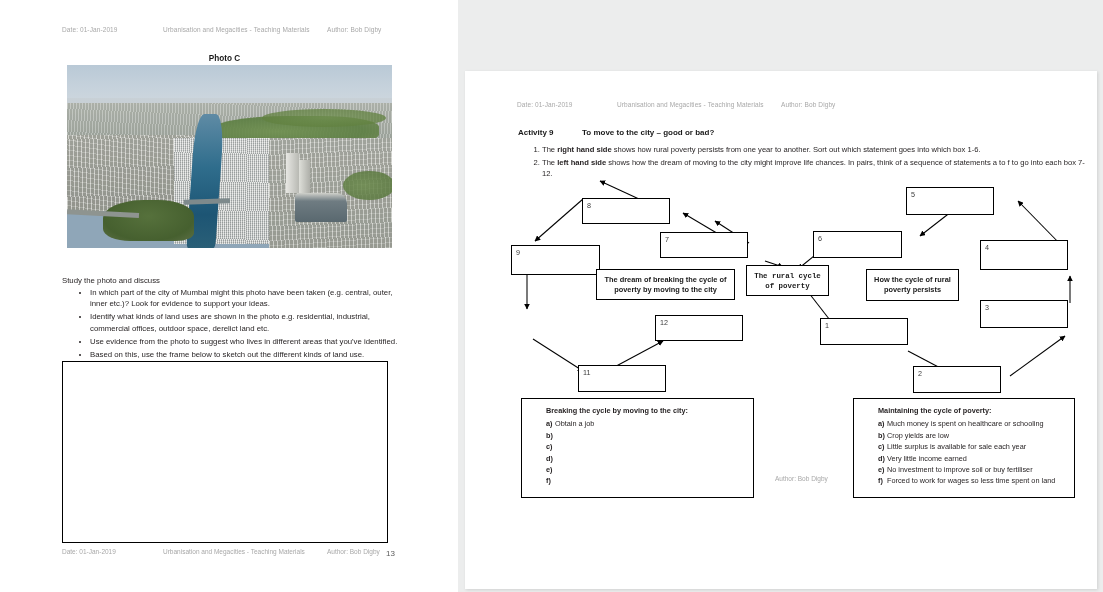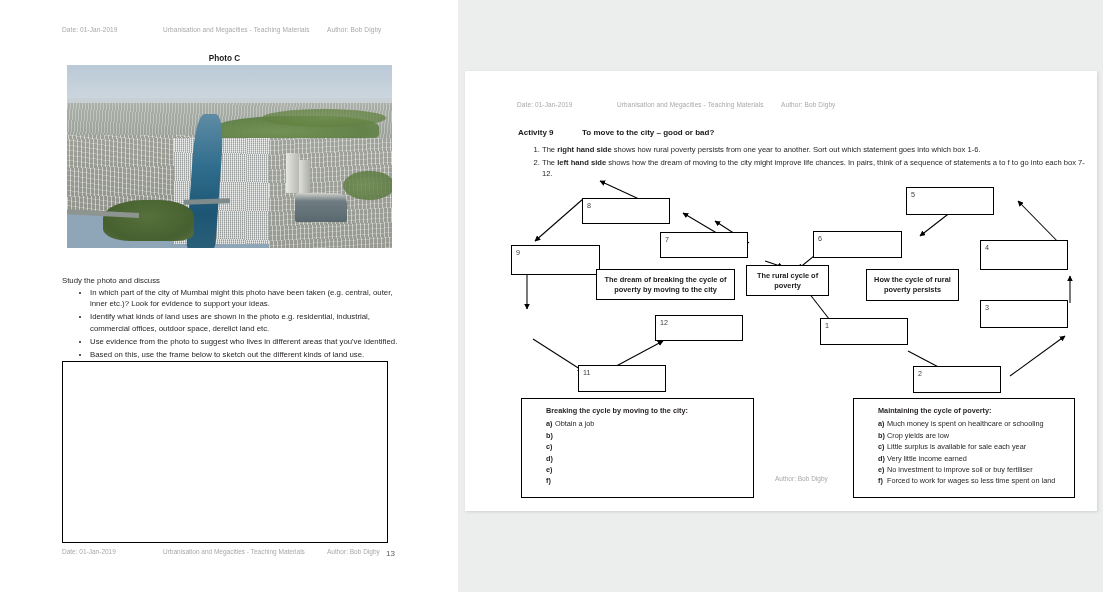--- a/index.html
+++ b/index.html
@@ -203,21 +203,21 @@
     position: absolute;
     left: 386px; top: 549px;
     font-size: 8px;
     color: #5b5b5b;
   }
 
   
   .page-right {
     position: absolute;
     left: 465px; top: 71px;
-    width: 632px; height: 440px;
+    width: 632px; height: 518px;
     background: #ffffff;
     box-shadow: 1px 1px 3px rgba(0,0,0,0.12);
   }
   .rp { position: absolute; }
 
   .hdr-r-date   { left: 52px;  top: 30px; }
   .hdr-r-title  { left: 152px; top: 30px; }
   .hdr-r-author { left: 316px; top: 30px; }
   .page-right .hdr {
     font-size: 6.5px;
@@ -399,21 +399,21 @@
     <div class="dbox" style="left:113px; top:294px; width:88px; height:27px;">11</div>
 
     <div class="dbox" style="left:441px; top:116px; width:88px; height:28px;">5</div>
     <div class="dbox" style="left:348px; top:160px; width:89px; height:27px;">6</div>
     <div class="dbox" style="left:515px; top:169px; width:88px; height:30px;">4</div>
     <div class="dbox" style="left:515px; top:229px; width:88px; height:28px;">3</div>
     <div class="dbox" style="left:355px; top:247px; width:88px; height:27px;">1</div>
     <div class="dbox" style="left:448px; top:295px; width:88px; height:27px;">2</div>
 
     <div class="dbox center-label" style="left:131px; top:198px; width:139px; height:31px;">The dream of breaking the cycle of poverty by moving to the city</div>
-    <div class="dbox center-label" style="left:281px; top:194px; width:83px; height:31px;">The rural cycle of poverty</div>
+    <div class="dbox center-label" style="left:281px; top:194px; width:83px; height:31px;font-family:Liberation Mono, monospace;">The rural cycle of poverty</div>
     <div class="dbox center-label" style="left:401px; top:198px; width:93px; height:32px;">How the cycle of rural poverty persists</div>
 
     <div class="listbox" style="left:56px; top:327px; width:233px; height:100px;">
       <div class="lb-title">Breaking the cycle by moving to the city:</div>
       <div class="lb-row"><b>a)</b><span>Obtain a job</span></div>
       <div class="lb-row"><b>b)</b><span></span></div>
       <div class="lb-row"><b>c)</b><span></span></div>
       <div class="lb-row"><b>d)</b><span></span></div>
       <div class="lb-row"><b>e)</b><span></span></div>
       <div class="lb-row"><b>f)</b><span></span></div>

